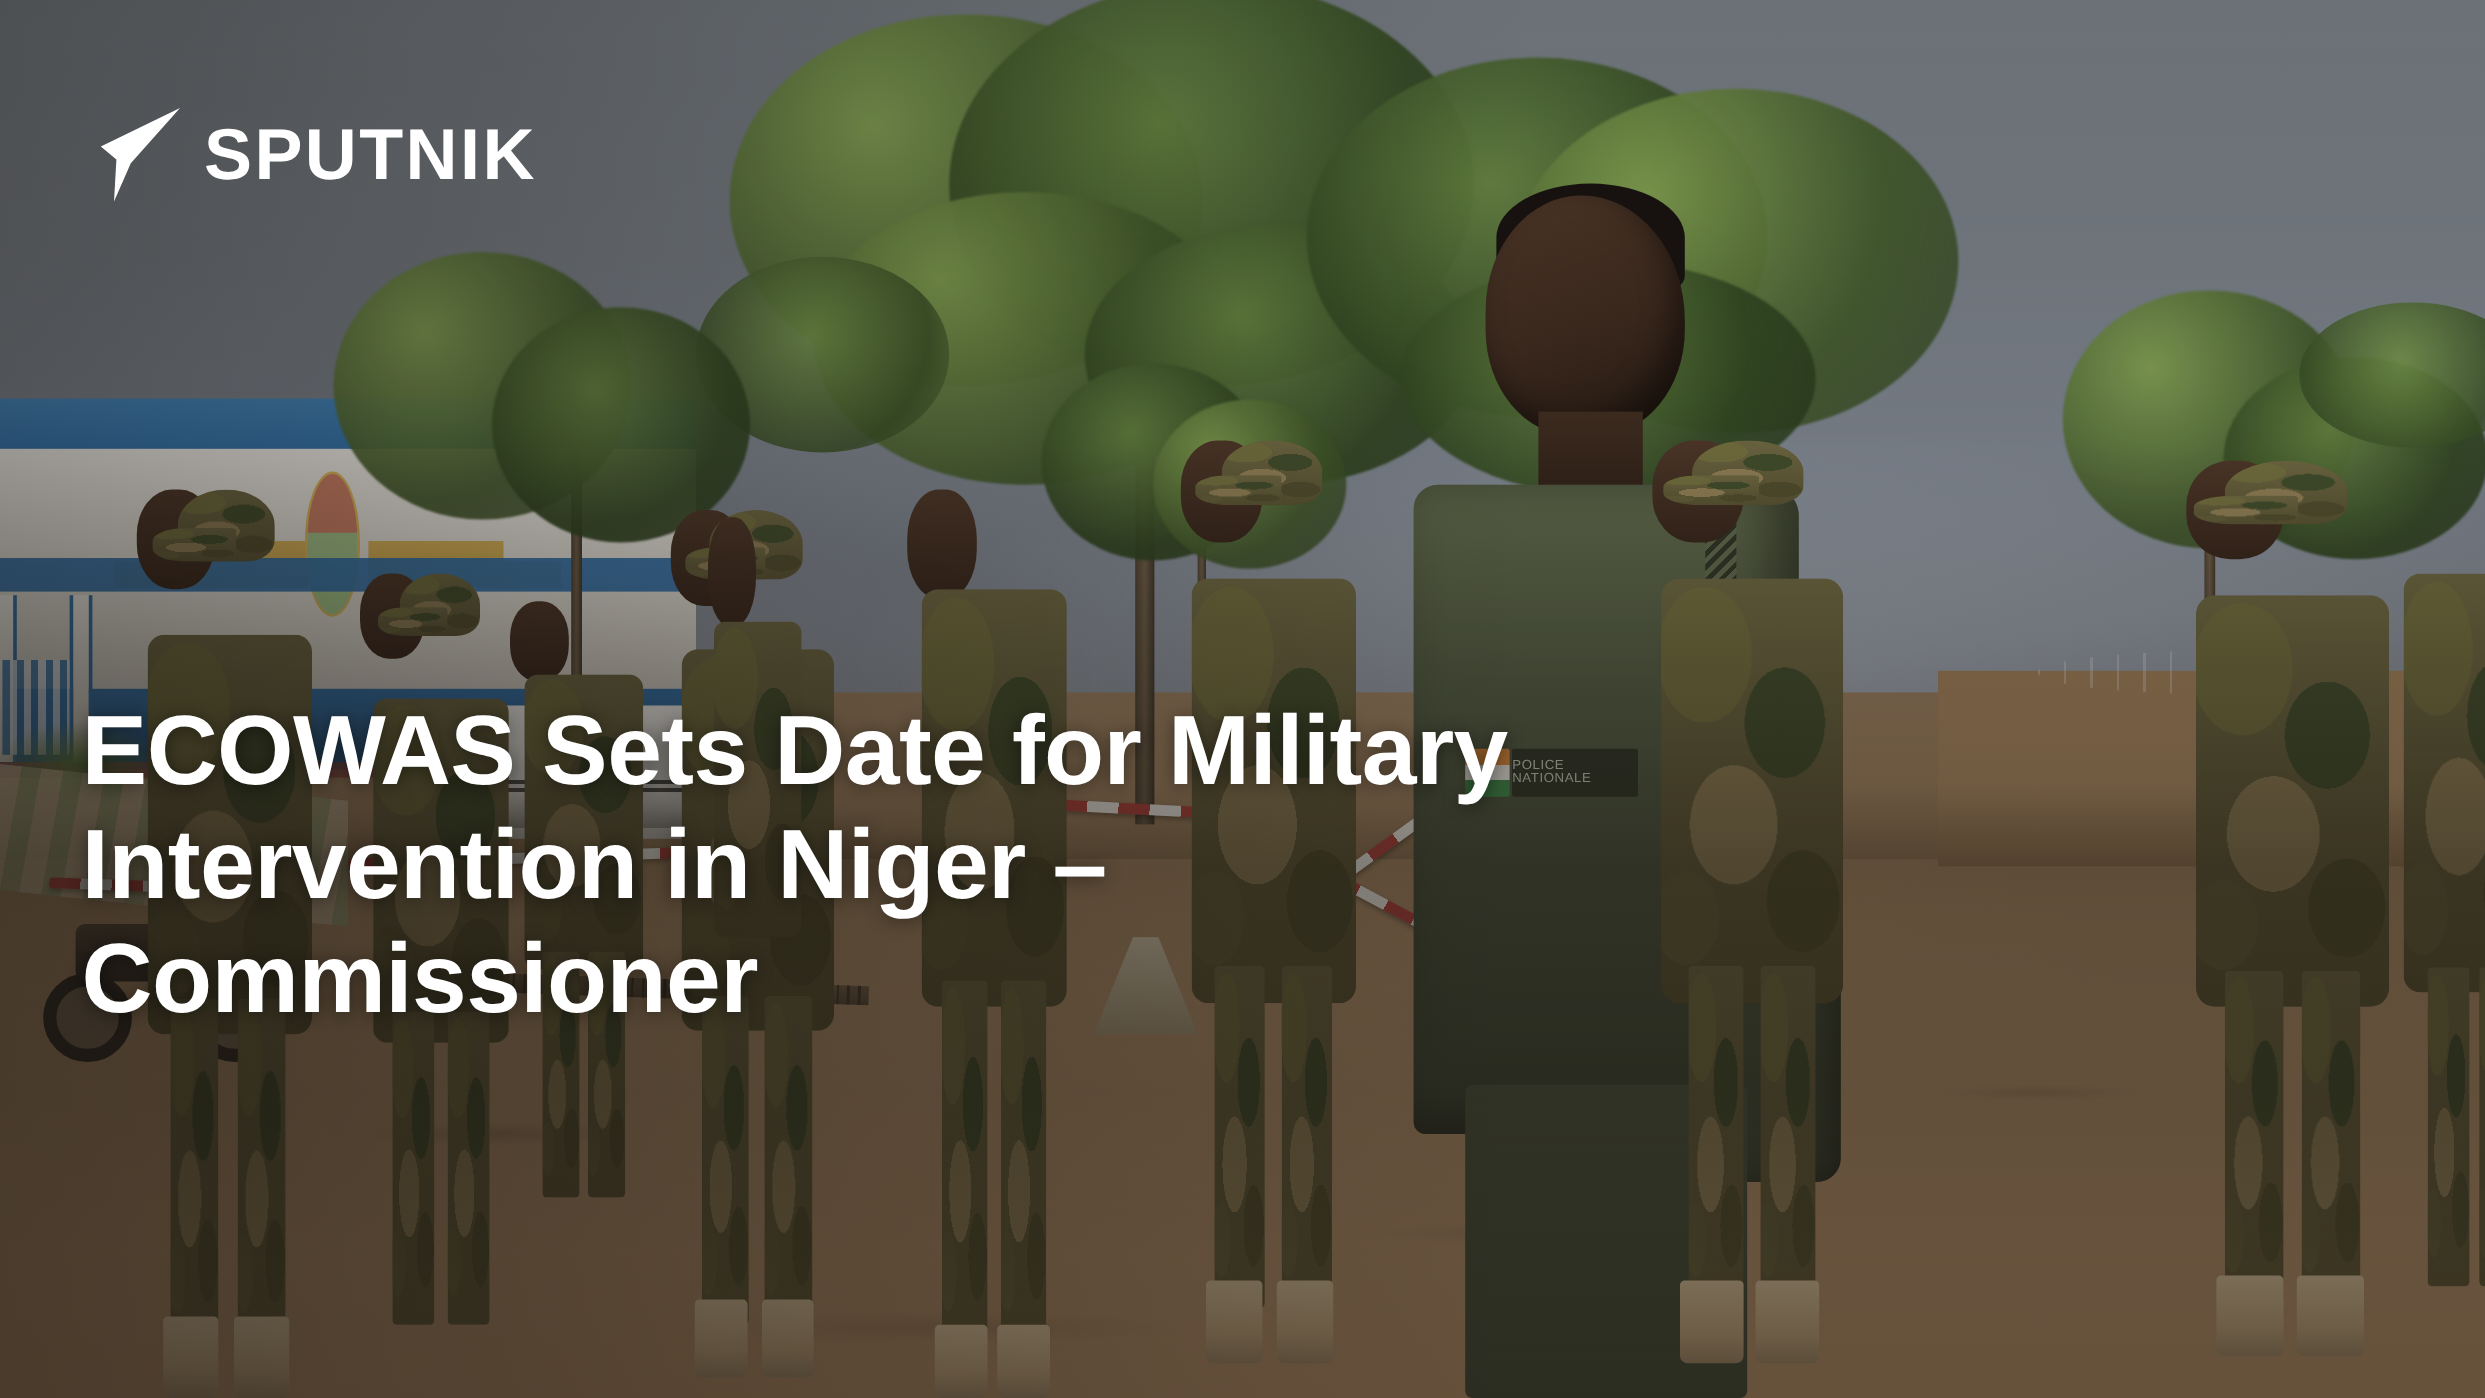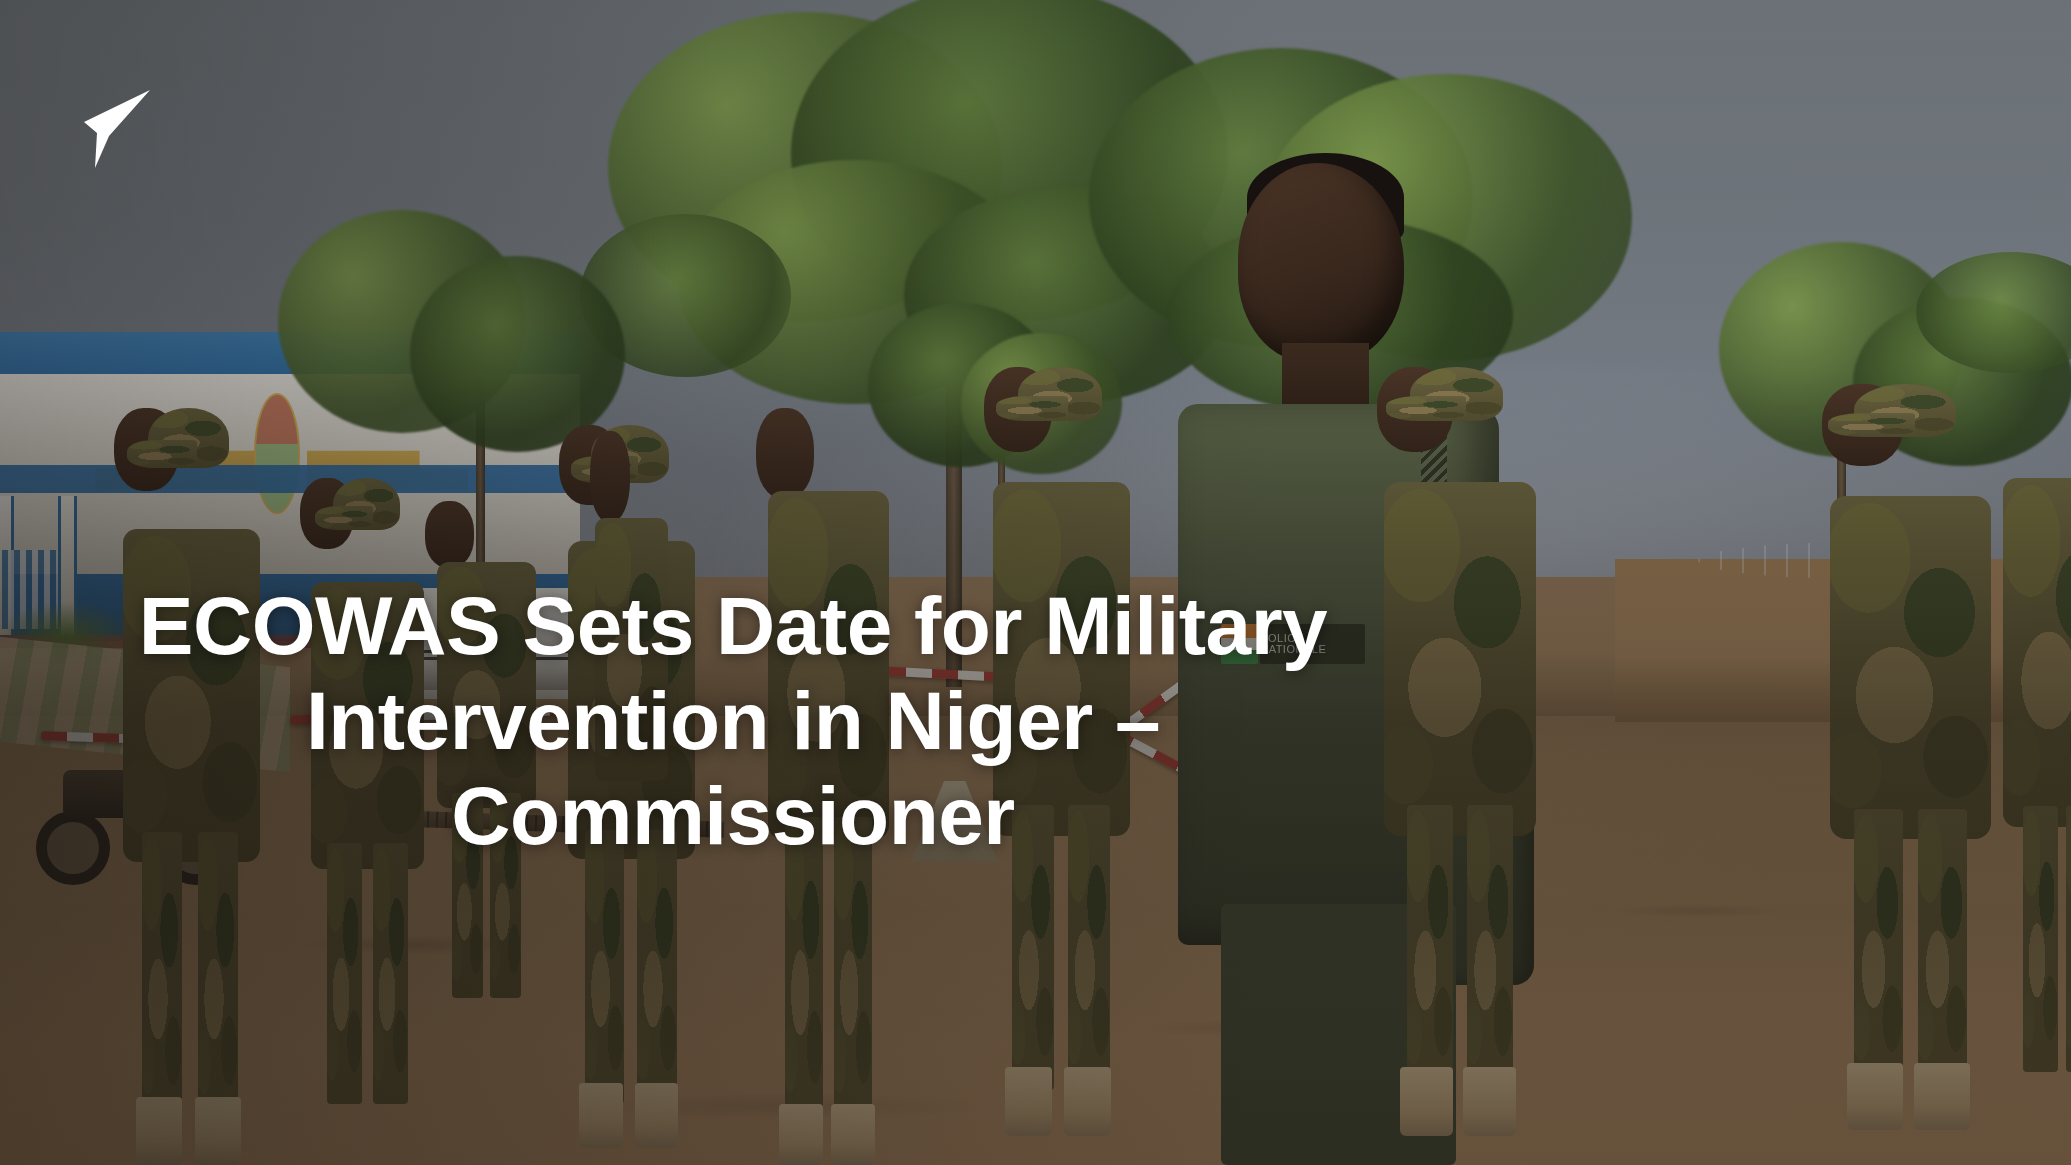--- a/index.html
+++ b/index.html
@@ -305,21 +305,20 @@
     position:absolute; left:68px; top:578px; right:120px;
     z-index:8;
     color:#fff;
     font-family:"Liberation Sans", sans-serif;
     font-weight:700;
     font-size:82px;
     line-height:95px;
     letter-spacing:-0.5px;
     text-shadow:0 2px 14px rgba(0,0,0,.45);
     max-width:1330px;
-    text-align:center;
   }
 </style>
 </head>
 <body>
 
 <div class="card">
 
   <div class="scene">
 
     <div class="sky"></div>
@@ -498,17 +497,18 @@
     </div>
 
     <div class="shade"></div>
     <div class="shade-left"></div>
   </div>
 
   <div class="logo">
     <svg class="logo-mark" viewBox="0 0 74 82" aria-hidden="true">
       <polygon points="72,2 6,34 19,45 17,80 31,48" fill="#ffffff"></polygon>
     </svg>
+    <span class="logo-word">SPUTNIK</span>
   </div>
 
   <h1 class="headline">ECOWAS Sets Date for Military Intervention in Niger – Commissioner</h1>
 
 </div>
 
 </body></html>

